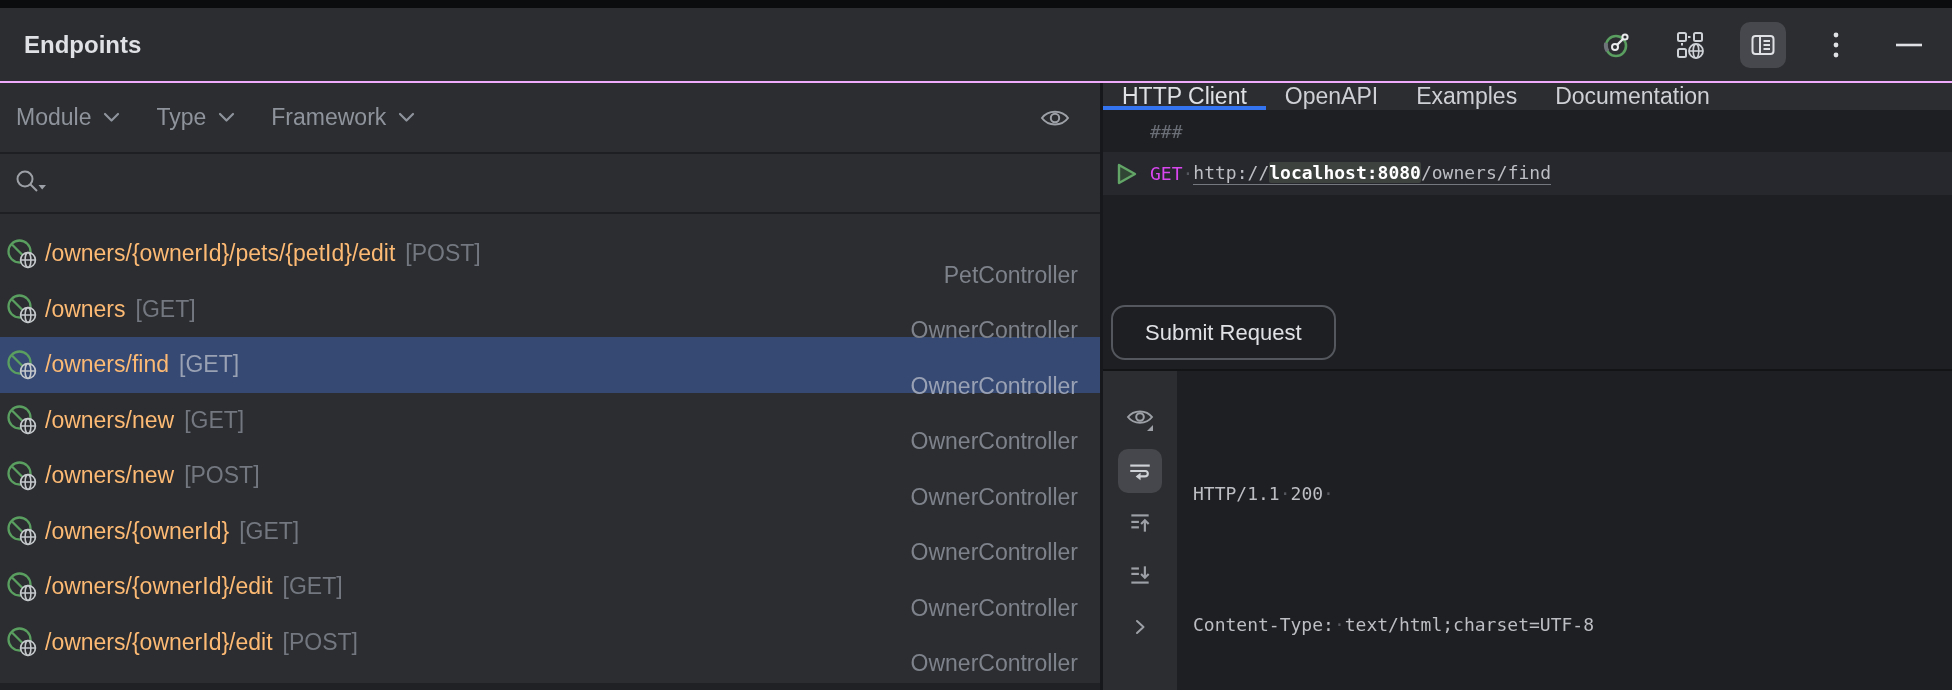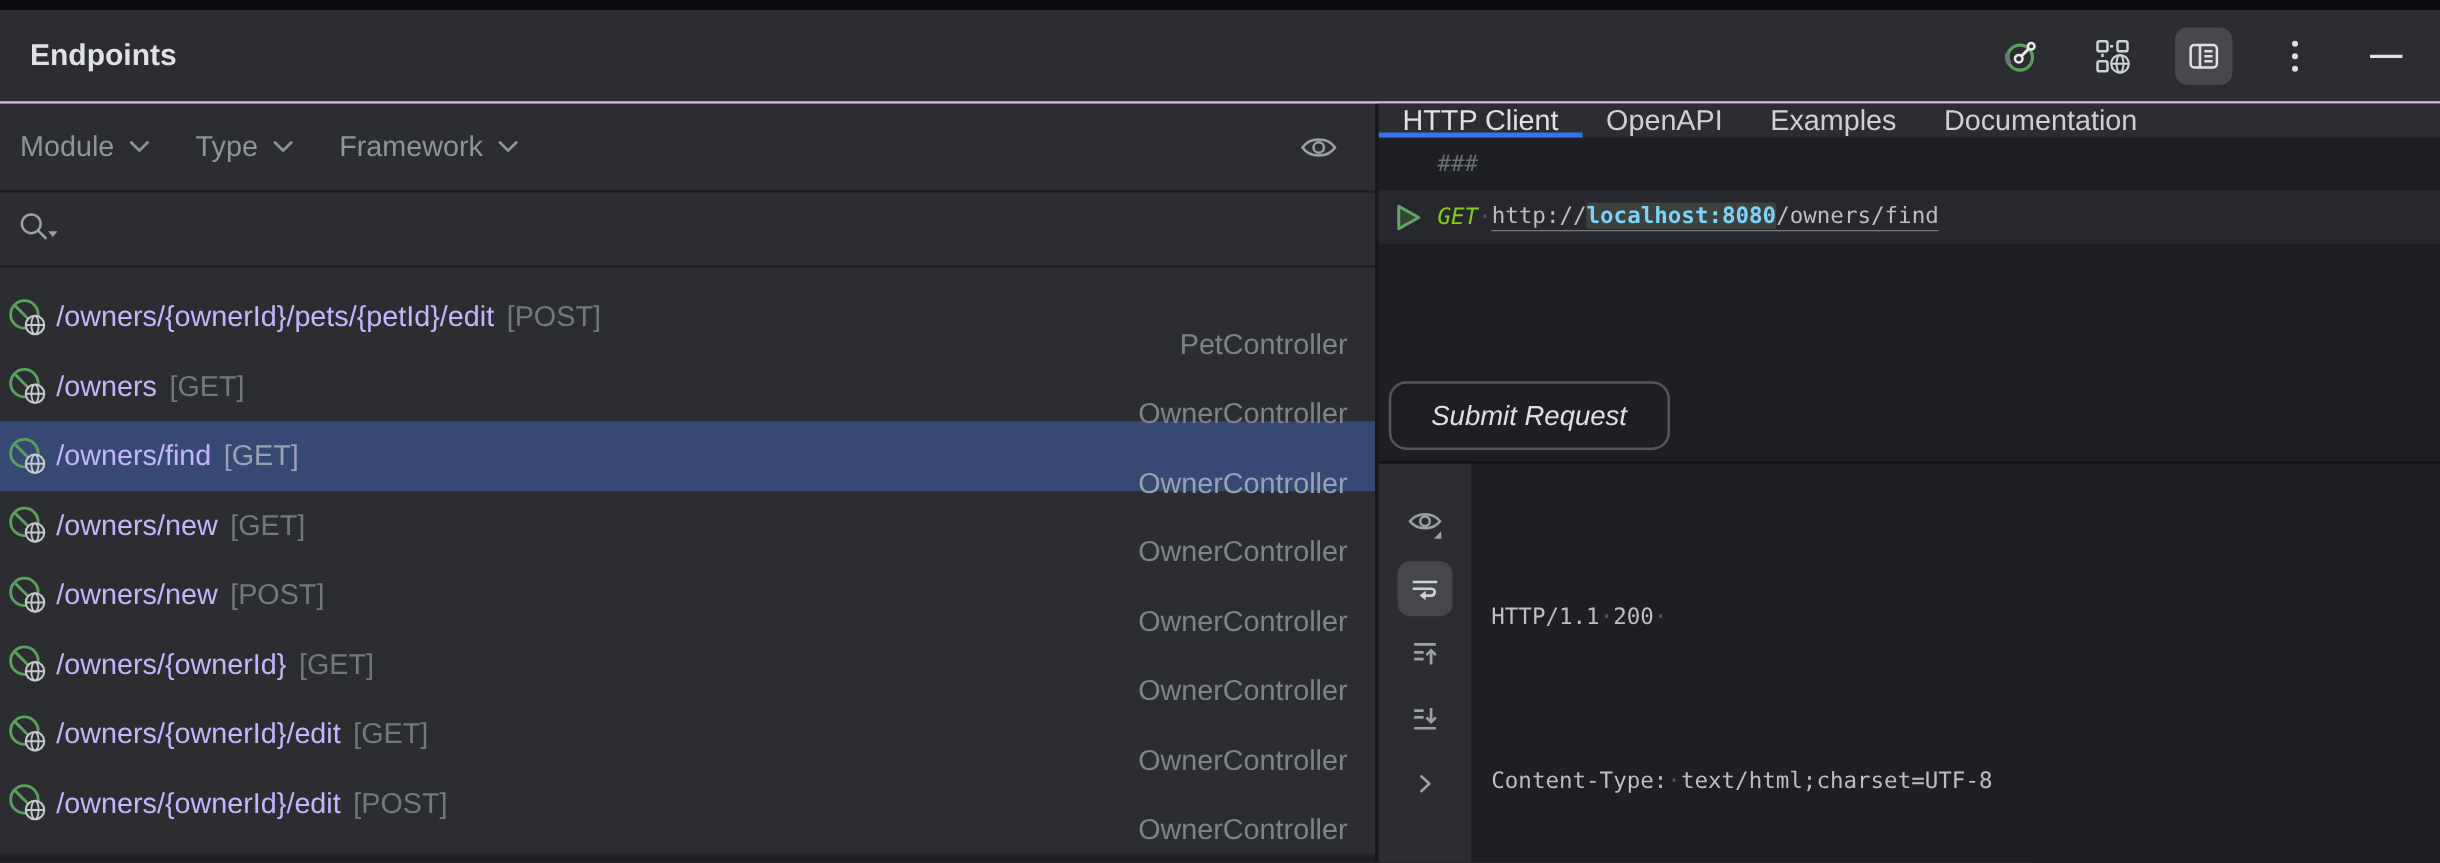--- a/index.html
+++ b/index.html
@@ -20,45 +20,45 @@
 
   .filters { height:71px; border-bottom:2px solid #1e1f22; display:flex; align-items:center; padding:0 30px 0 16px; gap:36px; color:#8f949c; font-size:23px; }
   .filter { display:flex; align-items:center; gap:12px; cursor:default; }
   .filters .eye-right { margin-left:auto; }
 
   .searchrow { height:60px; border-bottom:2px solid #1e1f22; display:flex; align-items:center; padding:0 14px; }
 
   .list { padding-top:12px; }
   .row { height:55.5px; display:flex; align-items:center; padding:0 22px 0 6px; font-size:23px; }
   .row .epicon { flex:0 0 32px; }
-  .row .path { color:#c4b5fd; margin-left:7px; white-space:nowrap; }
+  .row .path { color:#fdba74; margin-left:7px; white-space:nowrap; }
   .row .method { color:#73777f; margin-left:10px; }
   .row .ctrl { margin-left:auto; color:#7e828b;margin-top:43px; }
   .row.selected { background:#354972; }
   .row.selected .method { color:#99a1b4; }
   .row.selected .ctrl { color:#99a1b4; }
   .left-bottom { position:absolute; left:0; right:0; bottom:0; height:7px; background:#1f2124; }
 
   .tabs { height:67px; display:flex; background:#2b2d30; }
   .tab { padding:0 19px; display:flex; align-items:center; font-size:23px; color:#ced0d6; position:relative; cursor:default; }
   .tab.active { color:#dfe1e5;text-align:right; }
   .tab.active::after { content:""; position:absolute; left:0; right:0; bottom:0; height:4px; background:#3574f0; }
 
   .editor { flex:1; display:flex; flex-direction:column; font-family:"DejaVu Sans Mono",monospace; font-size:18px; color:#bcbec4; }
   .codeline { height:42px; display:flex; align-items:center; padding-left:47px; }
   .codeline .comment { color:#6a6e76; }
   .codeline.caret { height:43px; background:#26282e; padding-left:0; }
   .playwrap { width:47px; display:flex; align-items:center; justify-content:center; }
-  .http-method { color:#84cc16;font-style:italic; }
+  .http-method { color:#d946ef; }
   .ws { color:#54575e; }
   .url { border-bottom:1px solid #75797f; padding-bottom:1px; white-space:pre; }
-  .url .host { background:#3e423f; color:#7dd3fc; font-weight:bold; border-radius:2px; }
+  .url .host { background:#3e423f; color:#ffffff; font-weight:bold; border-radius:2px; }
 
   .actions { margin-top:110px; display:flex; gap:12px; padding-left:8px; }
-  .btn { height:55px; border:2px solid #54575d; border-radius:14px; background:transparent; color:#dfe1e5; font-size:22px; font-family:"Liberation Sans",sans-serif; padding:0 32px; display:flex; align-items:center; cursor:default;font-style:italic; }
+  .btn { height:55px; border:2px solid #54575d; border-radius:14px; background:transparent; color:#dfe1e5; font-size:22px; font-family:"Liberation Sans",sans-serif; padding:0 32px; display:flex; align-items:center; cursor:default; }
 
   .resp-sep { height:2px; background:#131416; margin-top:9px; }
   .response { flex:1; display:flex; }
   .rgutter { width:74px; background:#2b2d30; display:flex; flex-direction:column; align-items:center; padding-top:26px; gap:8px; }
   .gbtn { width:44px; height:44px; display:flex; align-items:center; justify-content:center; border-radius:10px; }
   .gbtn.active { background:#45474c; }
   .rlines { padding:14px 0 0 16px; line-height:43.5px; font-size:18px; white-space:pre; }
 
   svg { display:block; }
 </style>

